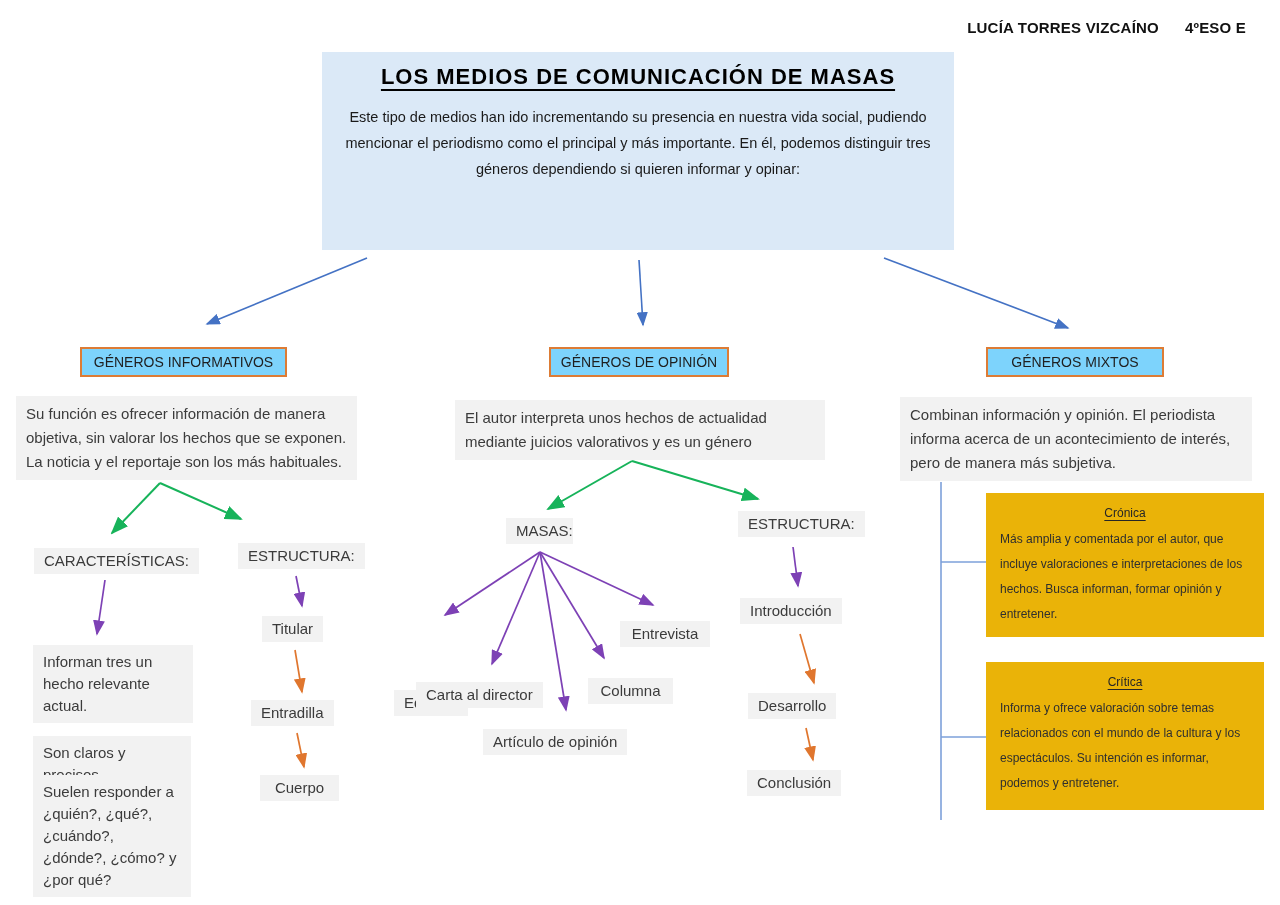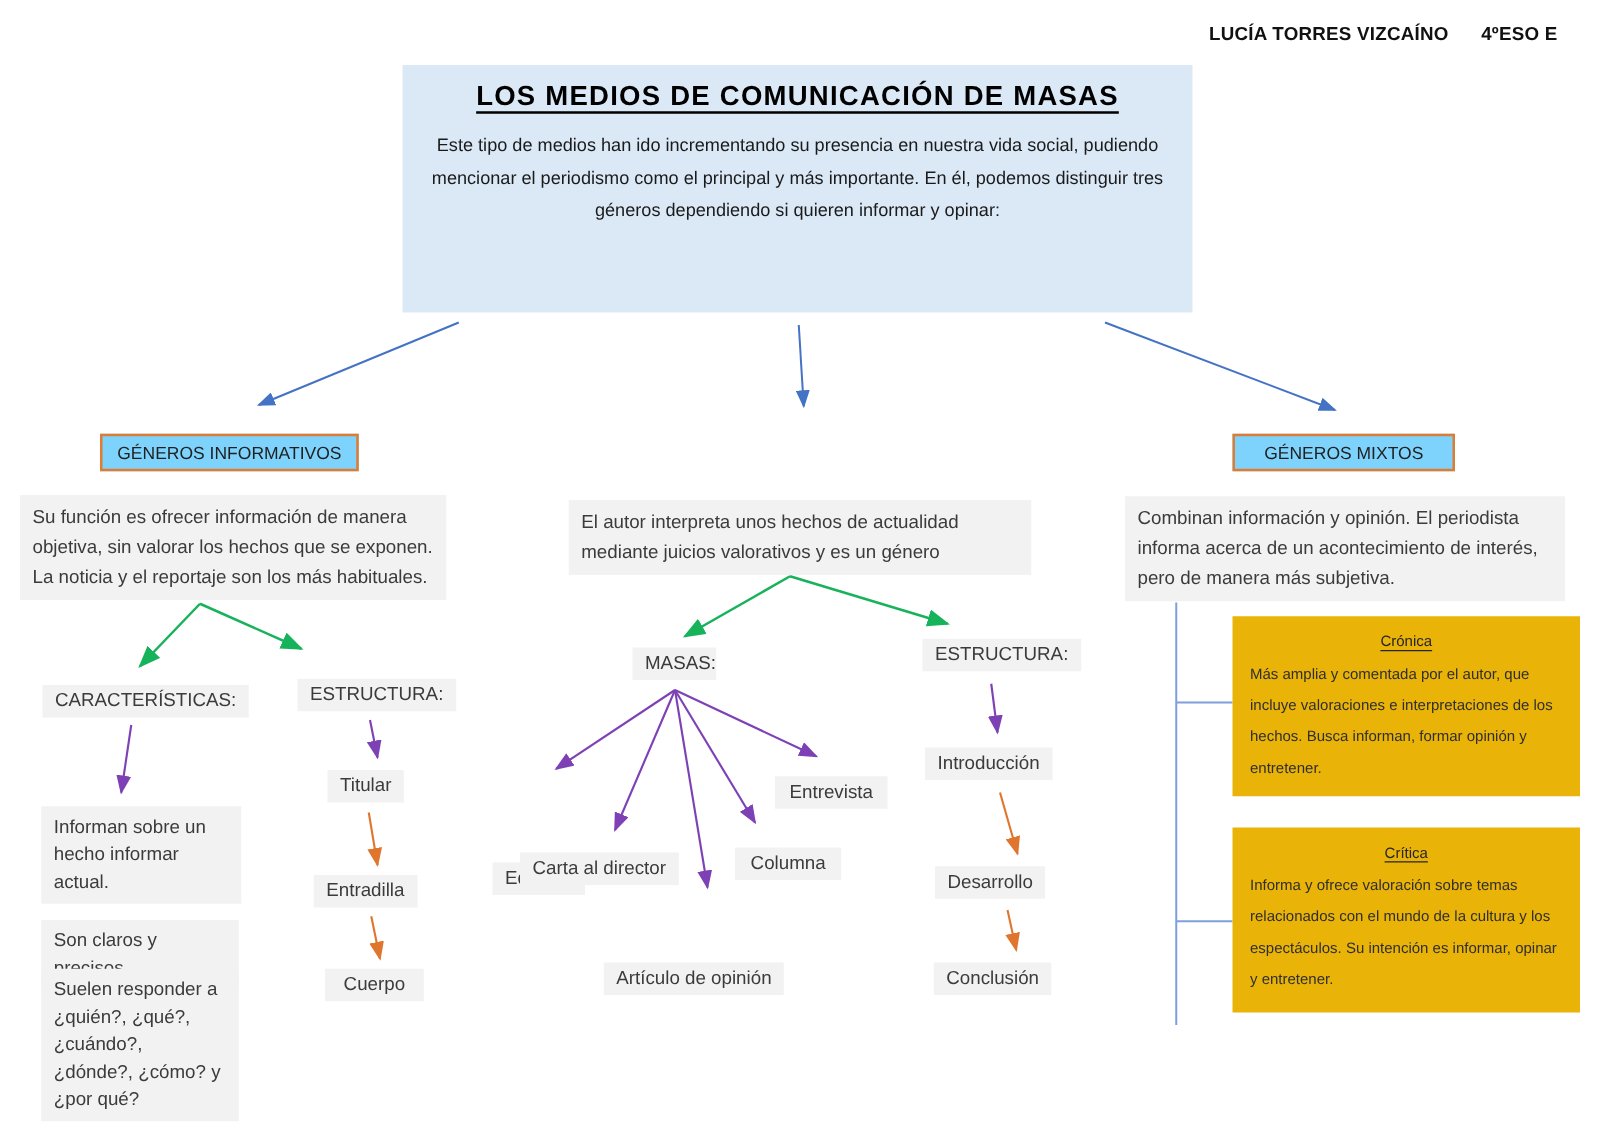--- a/index.html
+++ b/index.html
@@ -35,21 +35,21 @@
   .lb-caracteristicas { left: 34px;  top: 548px; }
   .lb-estructura-izq  { left: 238px; top: 543px; }
   .lb-titular    { left: 262px; top: 616px; }
   .lb-entradilla { left: 251px; top: 700px; }
   .lb-cuerpo     { left: 260px; top: 775px; width: 79px; }
   .lb-tipos      { left: 506px; top: 518px; width: 67px; }
   .lb-estructura-mid { left: 738px; top: 511px; }
   .lb-editorial  { left: 394px; top: 645px; margin-top: 45px; }
   .lb-carta      { left: 416px; top: 682px; }
   .lb-columna    { left: 588px; top: 678px; width: 85px; }
-  .lb-articulo   { left: 483px; top: 770px; }
+  .lb-articulo   { left: 483px; top: 729px; }
   .lb-entrevista { left: 620px; top: 621px; width: 90px; }
   .lb-introduccion { left: 740px; top: 598px; }
   .lb-desarrollo   { left: 748px; top: 693px; }
   .lb-conclusion   { left: 747px; top: 770px; }
 
   .note { padding: 6px 10px; line-height: 22px; }
   .note-informan { left: 33px; top: 645px; width: 160px; }
   .note-claros   { left: 33px; top: 736px; width: 158px; }
   .note-suelen   { left: 33px; top: 775px; width: 158px; }
 
@@ -112,29 +112,30 @@
   <div class="author">
     <span>LUCÍA TORRES VIZCAÍNO</span><span class="gap"></span><span>4ºESO E</span>
   </div>
 
   <div class="main-box">
     <div class="main-title">LOS MEDIOS DE COMUNICACIÓN DE MASAS</div>
     <div class="main-para">Este tipo de medios han ido incrementando su presencia en nuestra vida social, pudiendo mencionar el periodismo como el principal y más importante. En él, podemos distinguir tres géneros dependiendo si quieren informar y opinar:</div>
   </div>
 
   <div class="branch-header bh-left">GÉNEROS INFORMATIVOS</div>
+  <div class="branch-header bh-mid">GÉNEROS DE OPINIÓN</div>
   <div class="branch-header bh-right">GÉNEROS MIXTOS</div>
 
   <div class="gray desc desc-left">Su función es ofrecer información de manera objetiva, sin valorar los hechos que se exponen. La noticia y el reportaje son los más habituales.</div>
   <div class="gray desc desc-mid">El autor interpreta unos hechos de actualidad mediante juicios valorativos y es un género</div>
   <div class="gray desc desc-right">Combinan información y opinión. El periodista informa acerca de un acontecimiento de interés, pero de manera más subjetiva.</div>
 
   <div class="gray label-box lb-caracteristicas">CARACTERÍSTICAS:</div>
   <div class="gray label-box lb-estructura-izq">ESTRUCTURA:</div>
-  <div class="gray note note-informan">Informan sobre un hecho informar actual.</div>
+  <div class="gray note note-informan">Informan tres un hecho relevante actual.</div>
   <div class="gray note note-claros">Son claros y precisos</div>
   <div class="gray note note-suelen">Suelen responder a ¿quién?, ¿qué?, ¿cuándo?, ¿dónde?, ¿cómo? y ¿por qué?</div>
   <div class="gray label-box lb-titular">Titular</div>
   <div class="gray label-box lb-entradilla">Entradilla</div>
   <div class="gray label-box lb-cuerpo">Cuerpo</div>
 
   <div class="gray label-box lb-tipos">MASAS:</div>
   <div class="gray label-box lb-estructura-mid">ESTRUCTURA:</div>
   <div class="gray label-box lb-editorial">Editorial</div>
   <div class="gray label-box lb-carta">Carta al director</div>
@@ -144,16 +145,16 @@
   <div class="gray label-box lb-introduccion">Introducción</div>
   <div class="gray label-box lb-desarrollo">Desarrollo</div>
   <div class="gray label-box lb-conclusion">Conclusión</div>
 
   <div class="big-note bn-cronica">
     <div class="bn-title">Crónica</div>
     <div>Más amplia y comentada por el autor, que incluye valoraciones e interpretaciones de los hechos. Busca informan, formar opinión y entretener.</div>
   </div>
   <div class="big-note bn-critica">
     <div class="bn-title">Crítica</div>
-    <div>Informa y ofrece valoración sobre temas relacionados con el mundo de la cultura y los espectáculos. Su intención es informar, opinar y entretener.</div>
+    <div>Informa y ofrece valoración sobre temas relacionados con el mundo de la cultura y los espectáculos. Su intención es informar, podemos y entretener.</div>
   </div>
 
 </div>
 
 </body></html>

